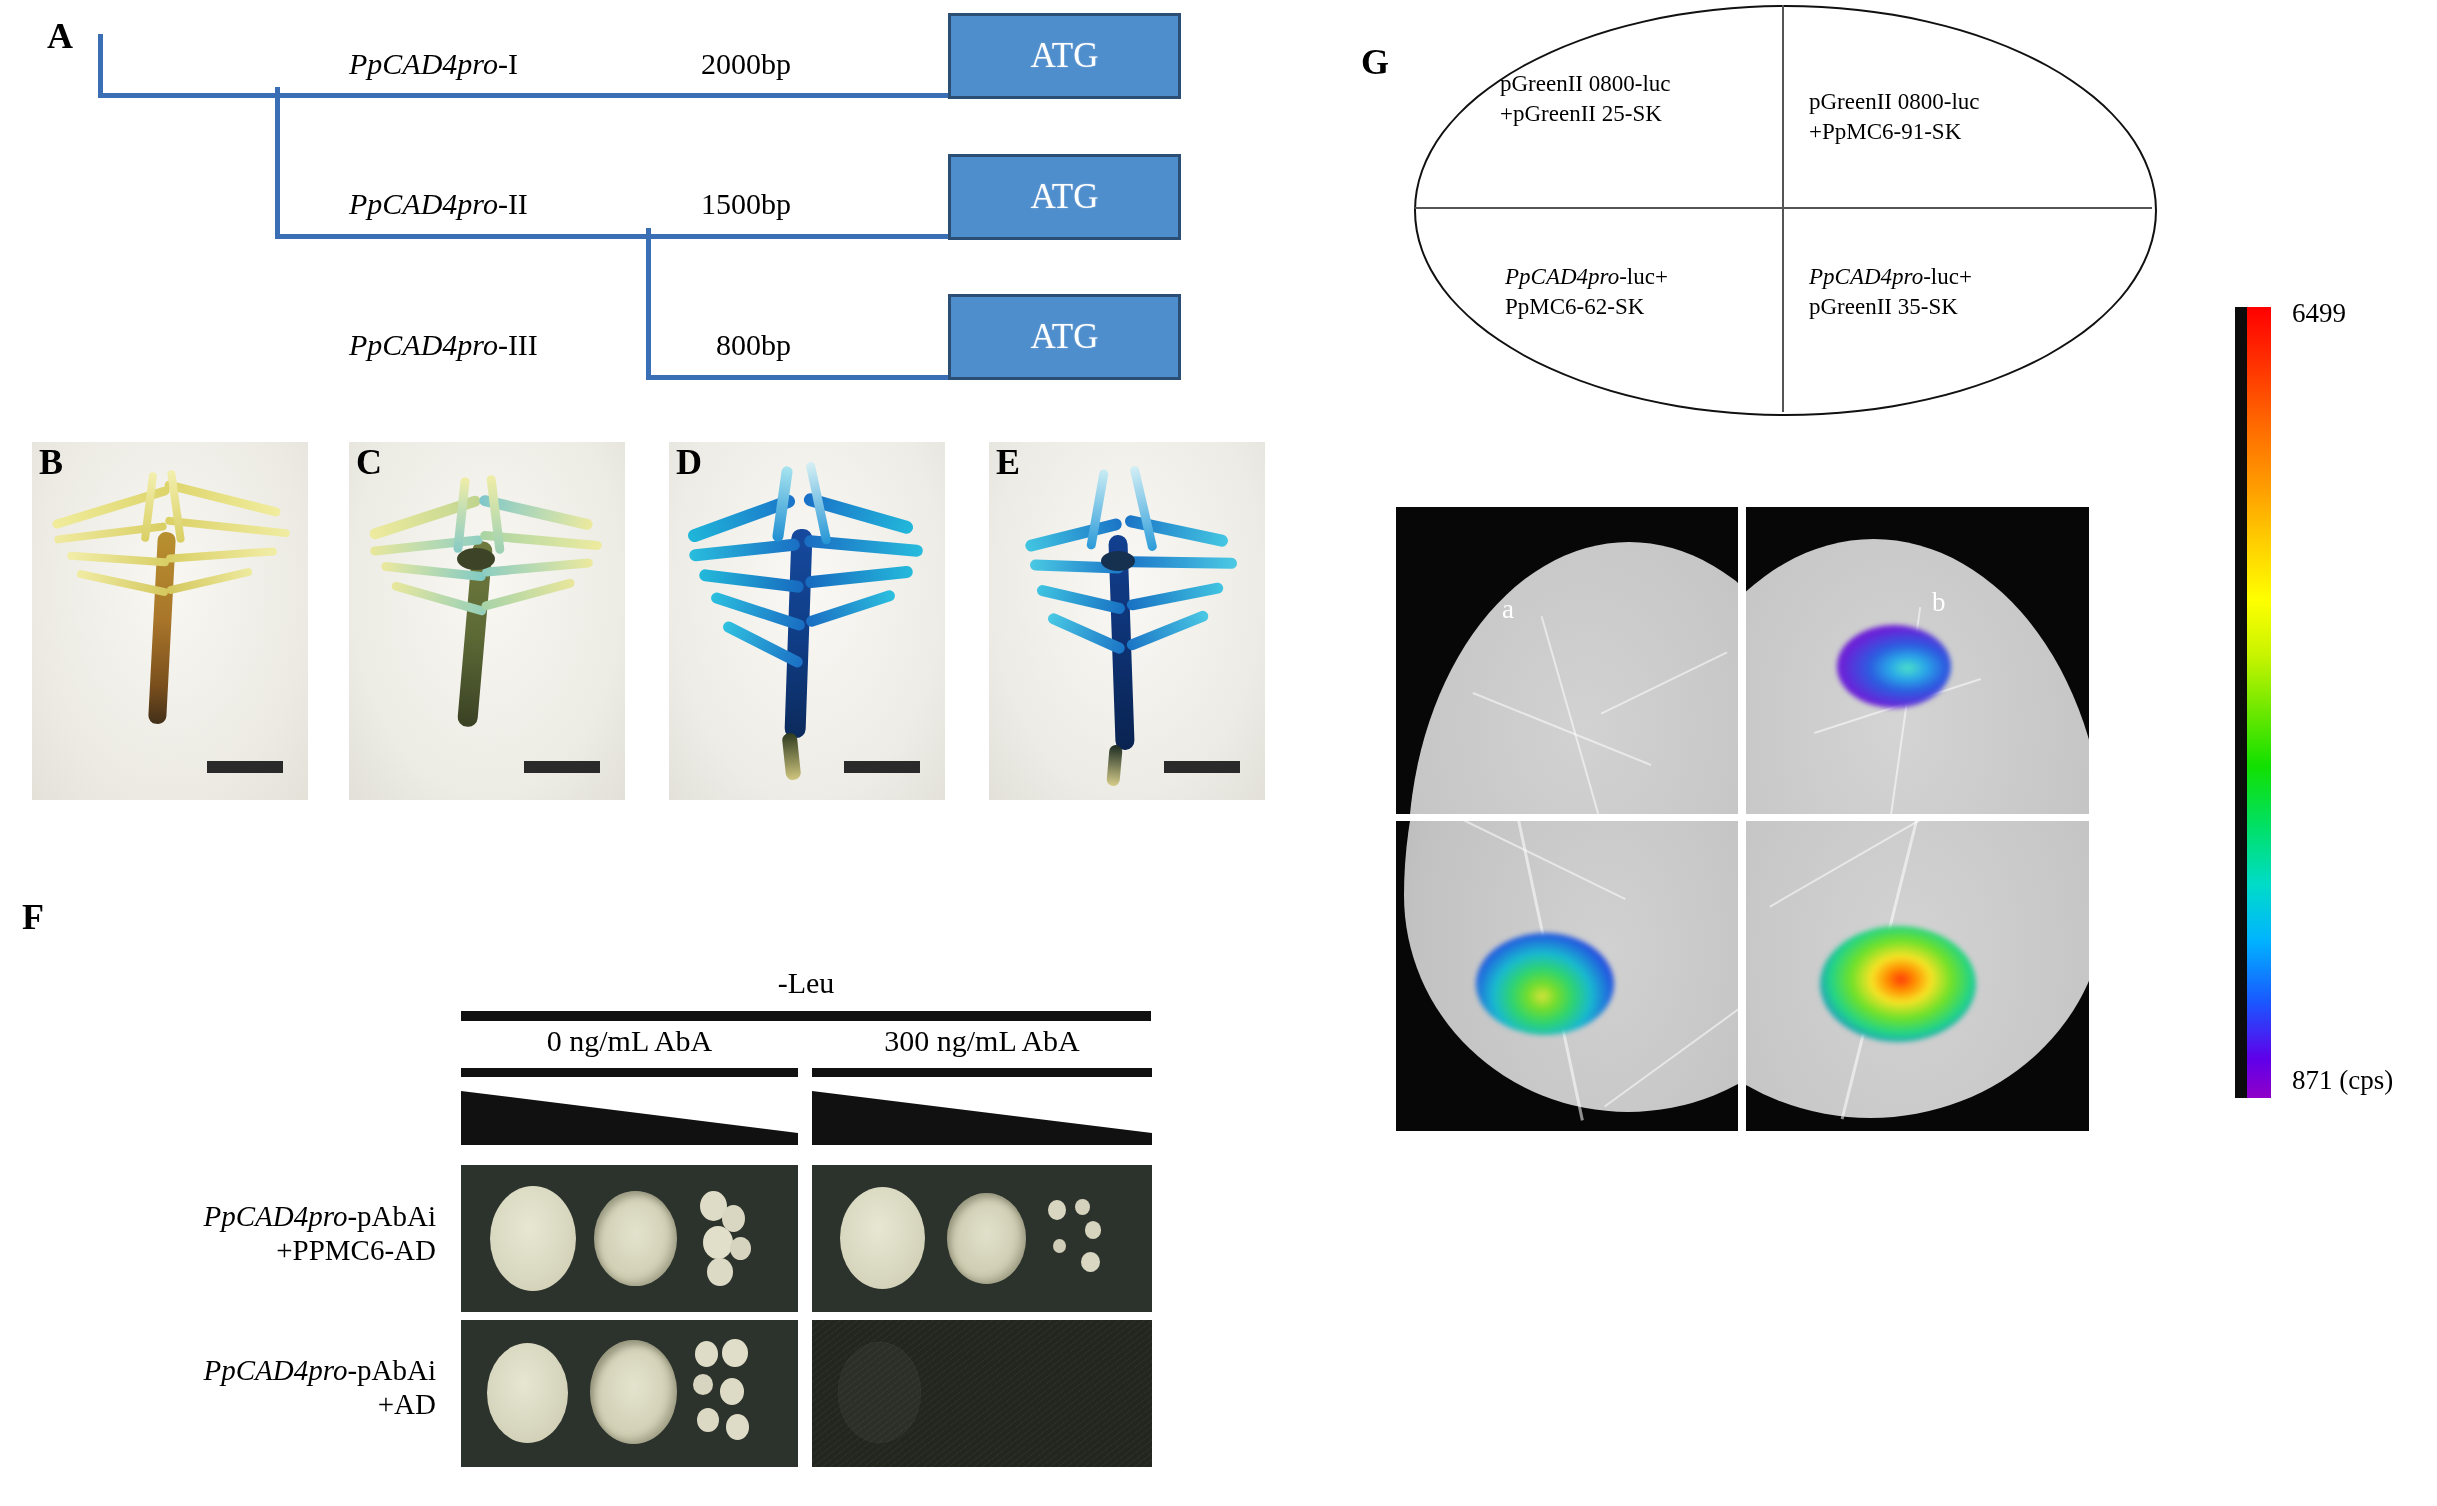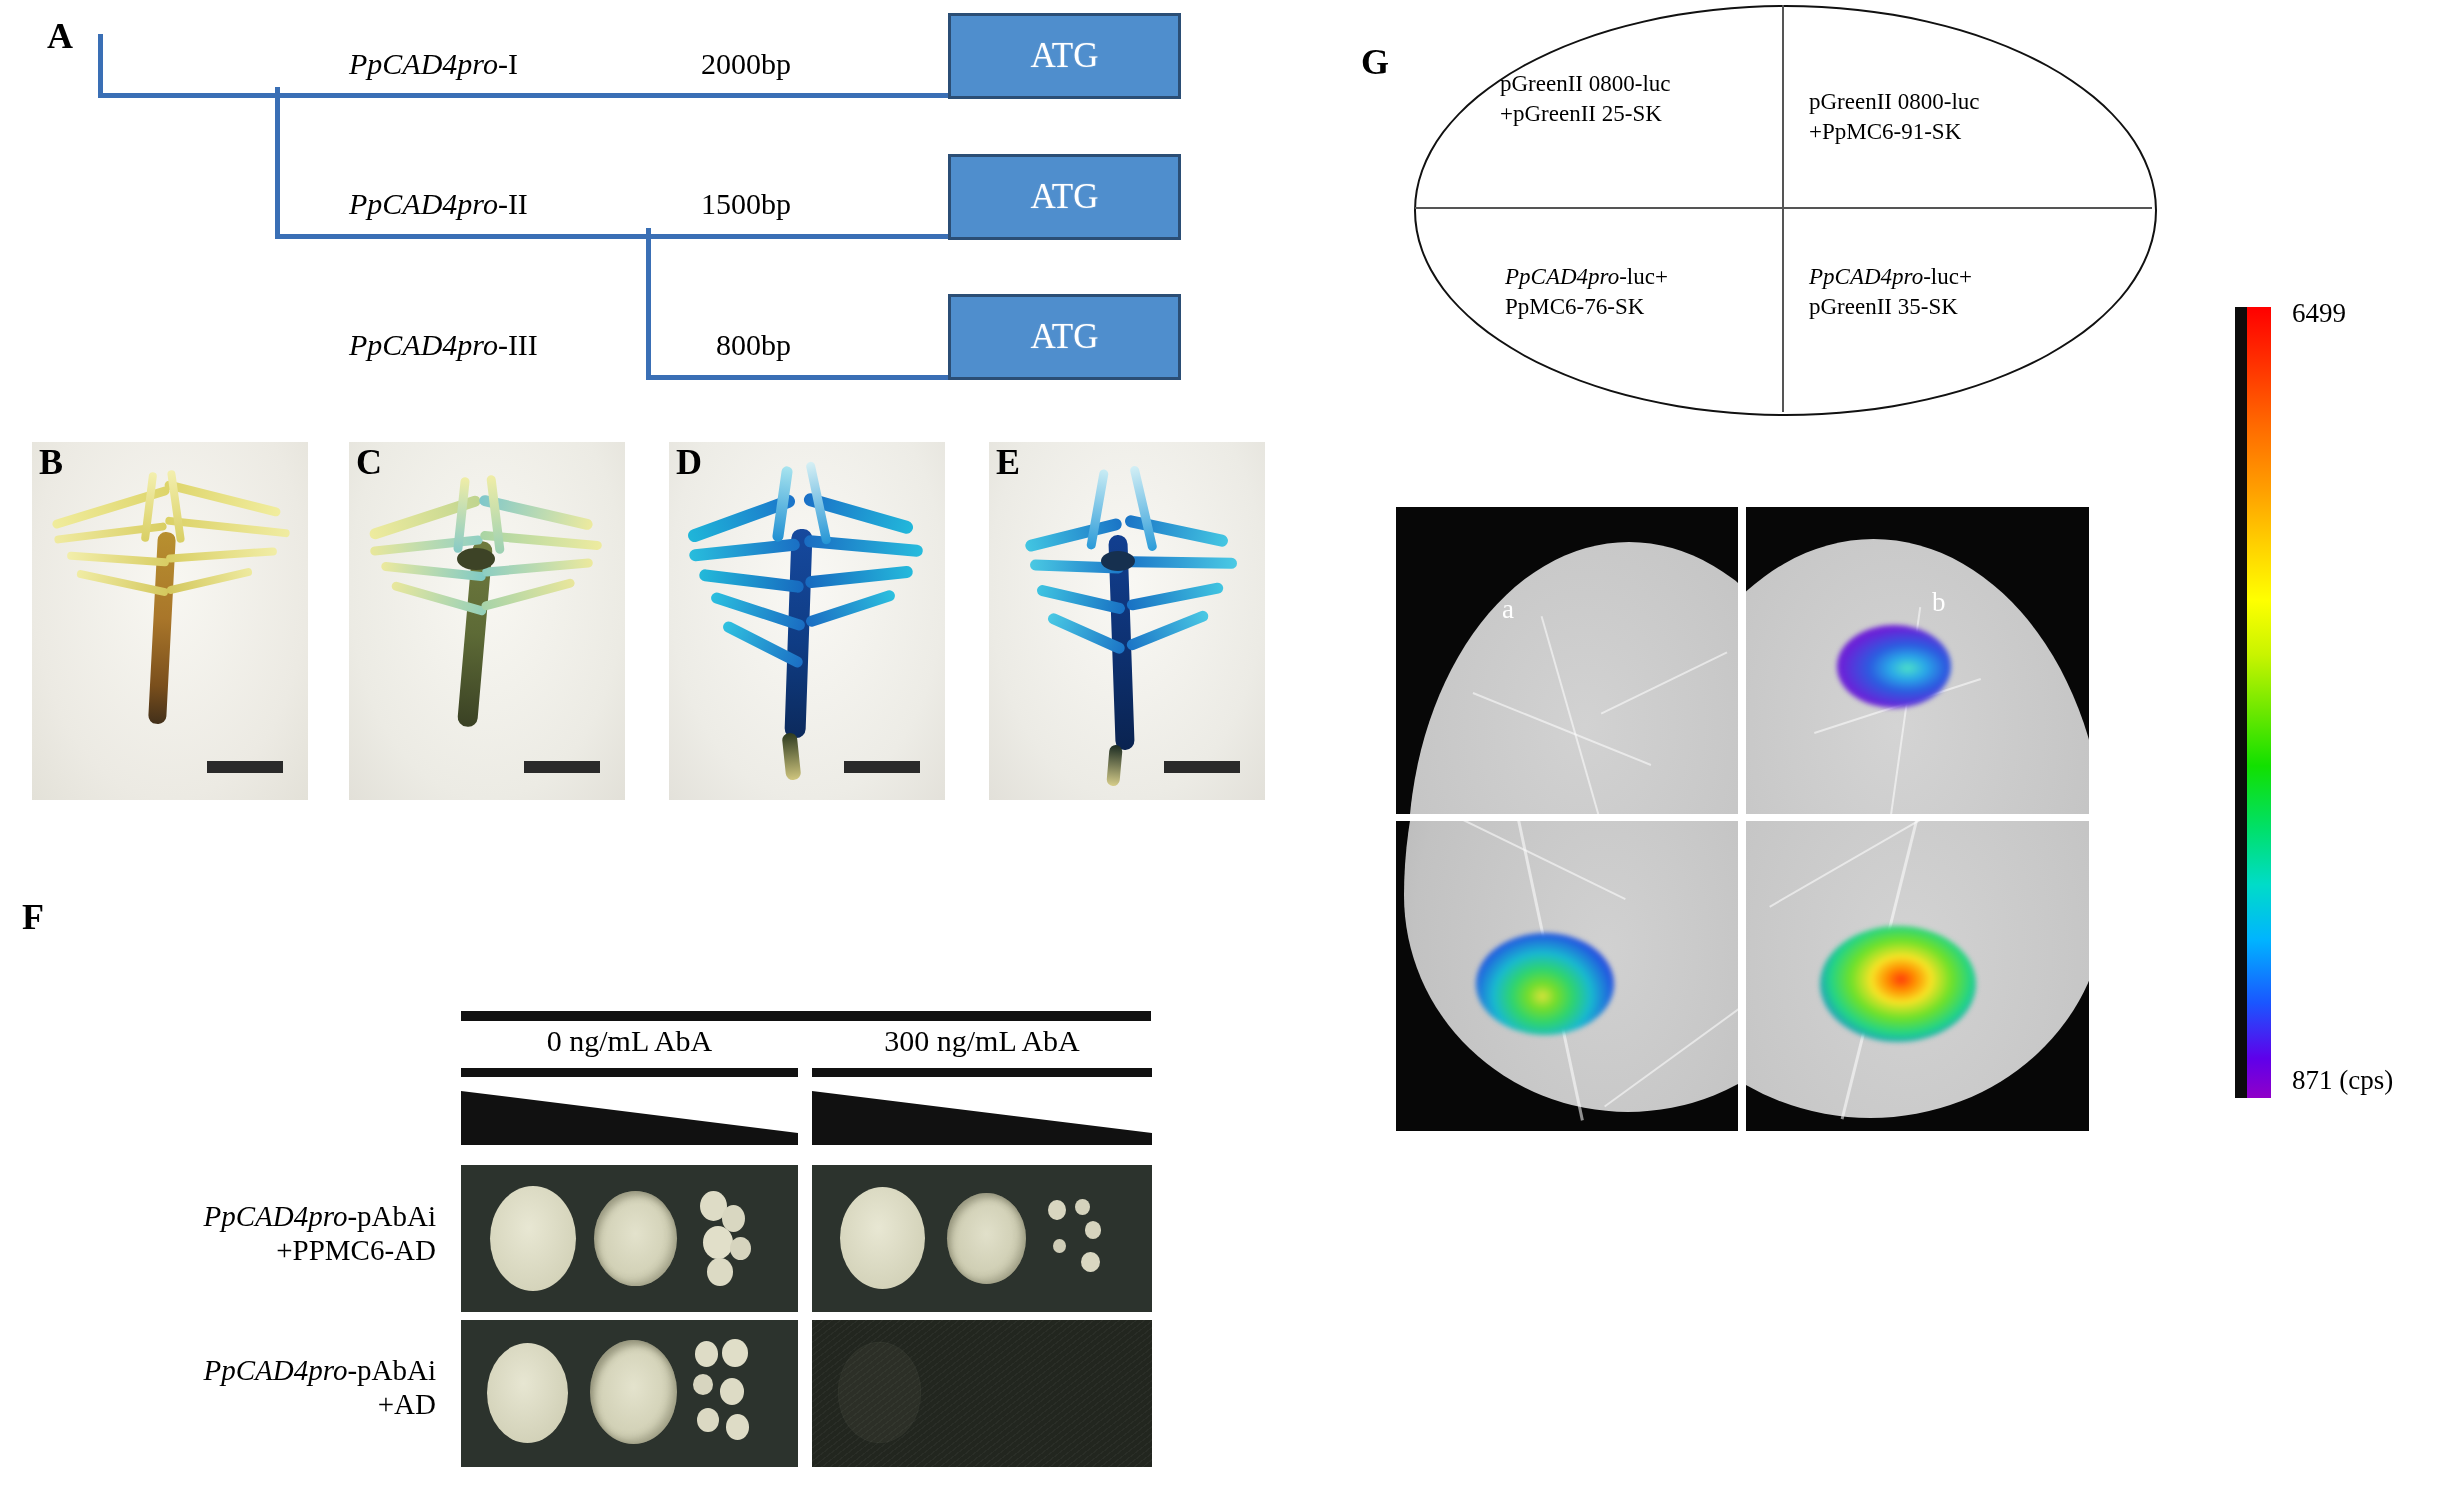--- a/index.html
+++ b/index.html
@@ -141,20 +141,21 @@
     <div class="abs" style="left:104px;top:27px;width:9.3px;height:81px;background:linear-gradient(180deg,#c9ecf4,#2a9ad8);border-radius:7px;transform:rotate(10deg);"></div>
     <div class="abs" style="left:150px;top:23px;width:8.7px;height:87px;background:linear-gradient(180deg,#d3eff5,#2c9cd9);border-radius:7px;transform:rotate(-13deg);"></div>
     <div class="abs" style="left:112px;top:109px;width:34px;height:20px;background:#16304f;border-radius:50%;"></div>
     <div class="abs" style="left:119px;top:303px;width:12.8px;height:41px;background:linear-gradient(180deg,#1b2b22,#d6cd8a);border-radius:7px;transform:rotate(5deg);"></div>
     <div class="abs plabel" style="left:7px;top:2.3px;">E</div>
     <div class="scalebar" style="left:175px;top:319px;width:76px;"></div>
   </div>
 
   <div class="abs plabel" style="left:22px;top:899px;">F</div>
 
+  <div class="fcenter" style="left:460px;top:966px;width:692px;">-Leu</div>
 
   <div class="rule" style="left:461px;top:1011px;width:690px;height:10px;"></div>
 
   <div class="fcenter" style="left:461px;top:1024px;width:337px;text-align:center;">0 ng/mL AbA</div>
   <div class="fcenter" style="left:812px;top:1024px;width:340px;">300 ng/mL AbA</div>
 
   <div class="rule" style="left:461px;top:1068px;width:337px;height:8.7px;"></div>
   <div class="rule" style="left:812px;top:1068px;width:340px;height:8.7px;"></div>
 
   <div class="wedge" style="left:461px;top:1091px;width:337px;height:54px;background:#111;clip-path:polygon(0 0,100% 78%,100% 100%,0 100%);"></div>
@@ -212,21 +213,21 @@
   <div class="quadText" style="left:1500px;top:69px;">
     <span>pGreenII 0800-luc</span><br>
     <span>+pGreenII 25-SK</span>
   </div>
   <div class="quadText" style="left:1809px;top:87px;">
     <span>pGreenII 0800-luc</span><br>
     <span>+PpMC6-91-SK</span>
   </div>
   <div class="quadText" style="left:1505px;top:262px;">
     <span class="ital">PpCAD4pro</span><span>-luc+</span><br>
-    <span>PpMC6-76-SK</span>
+    <span>PpMC6-62-SK</span>
   </div>
   <div class="quadText" style="left:1809px;top:262px;">
     <span class="ital">PpCAD4pro</span><span>-luc+</span><br>
     <span>pGreenII 35-SK</span>
   </div>
 
   <div class="leafWrap" style="left:1396px;top:507px;width:694px;height:624px;background:#fff;">
 
     <div class="leafQuad" style="left:0;top:0;width:342px;height:307px;">
       <div class="leafBody" style="left:11.6px;top:35px;width:442px;height:524px;background:radial-gradient(ellipse at 40% 35%, #d2d2d2 0%, #c4c4c4 55%, #a8a8a8 100%);"></div>

